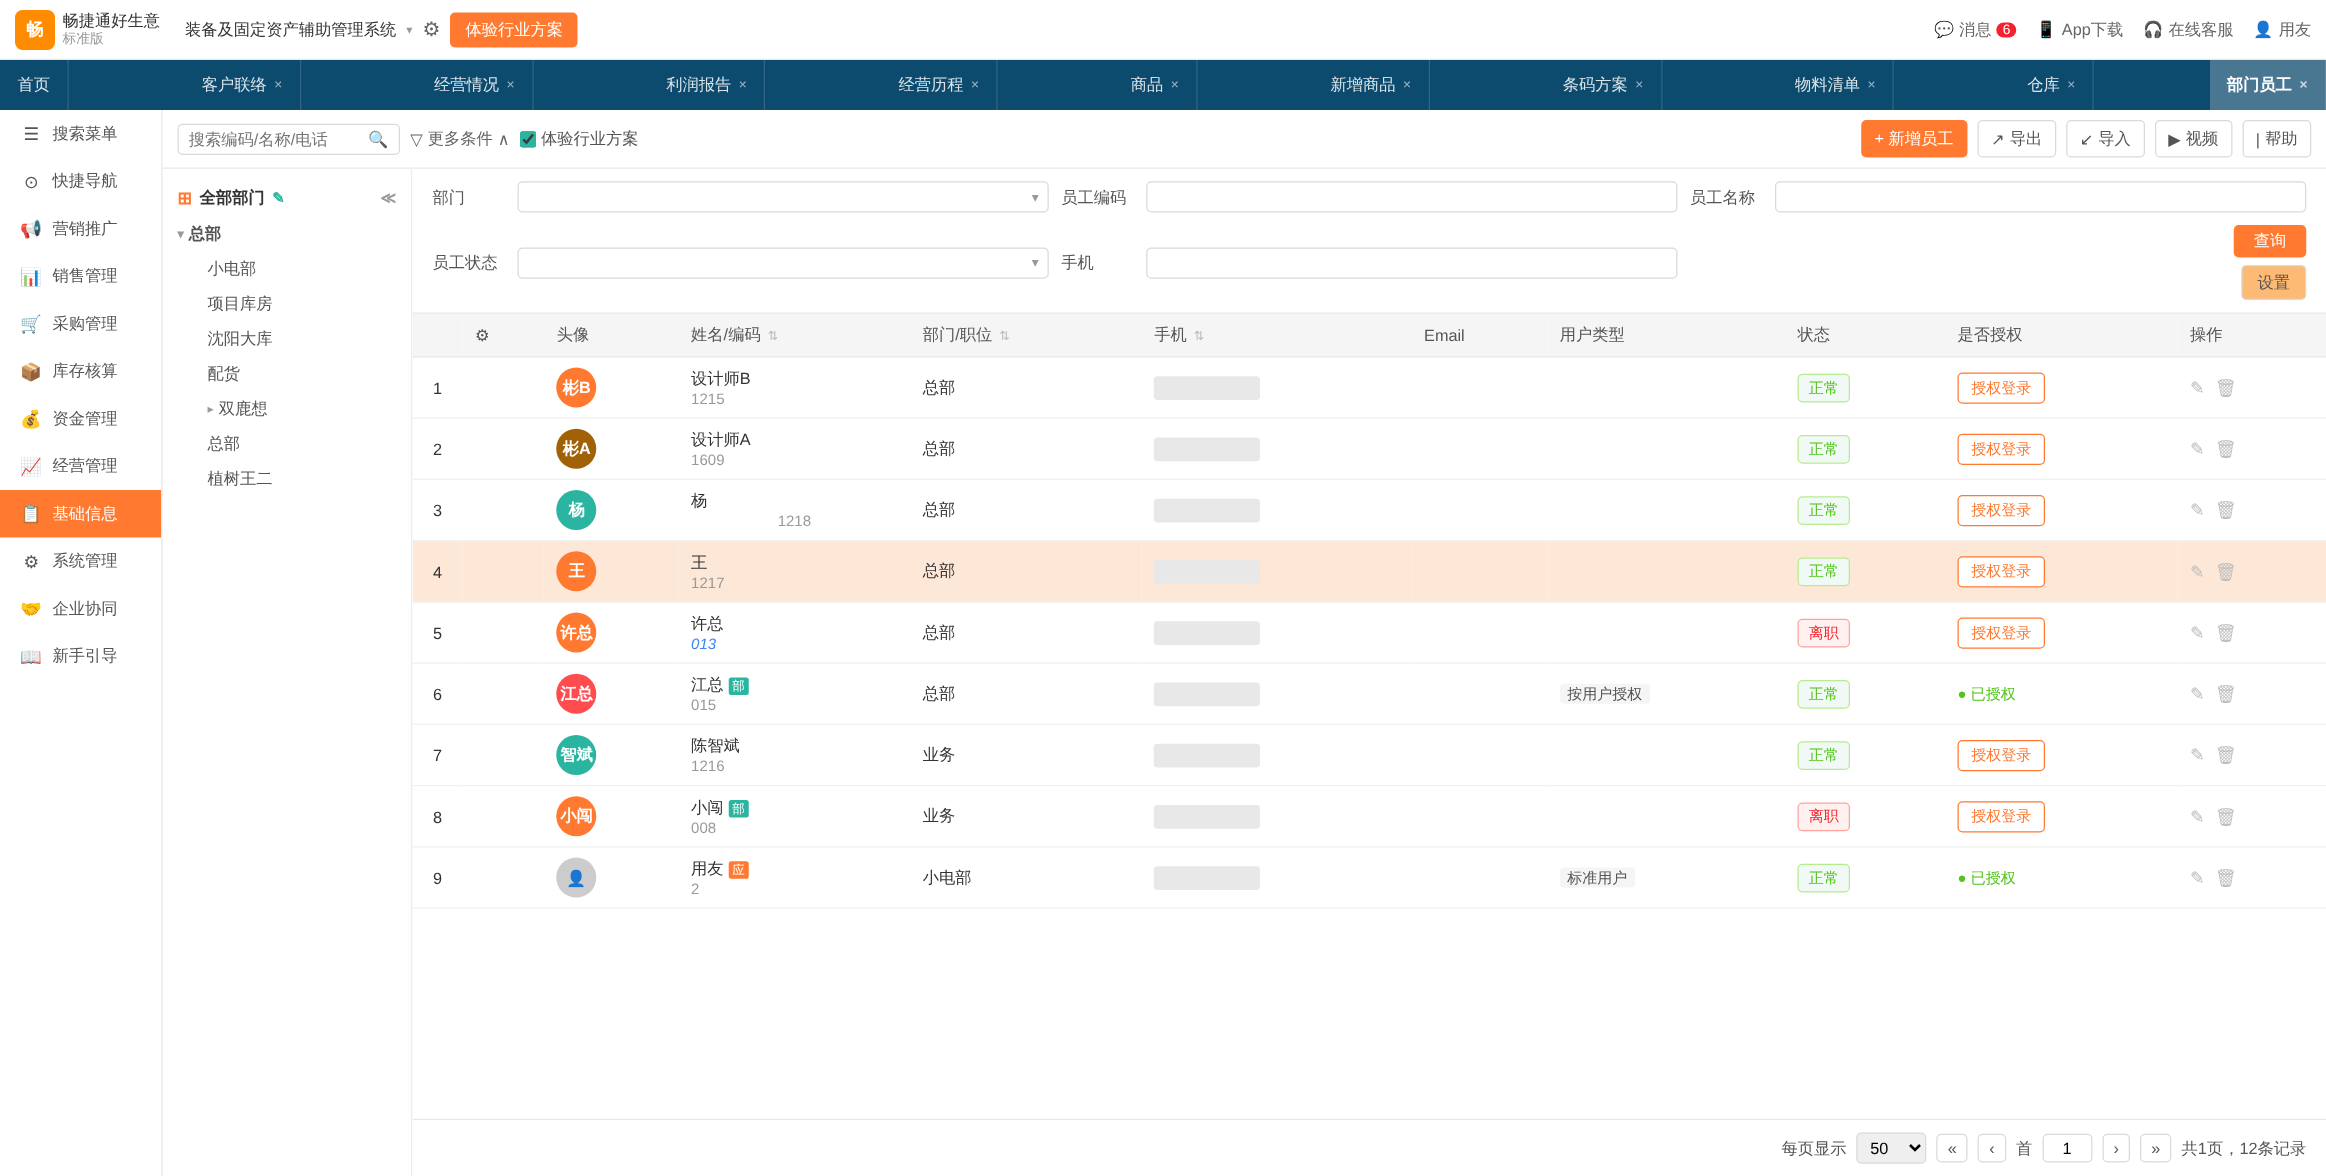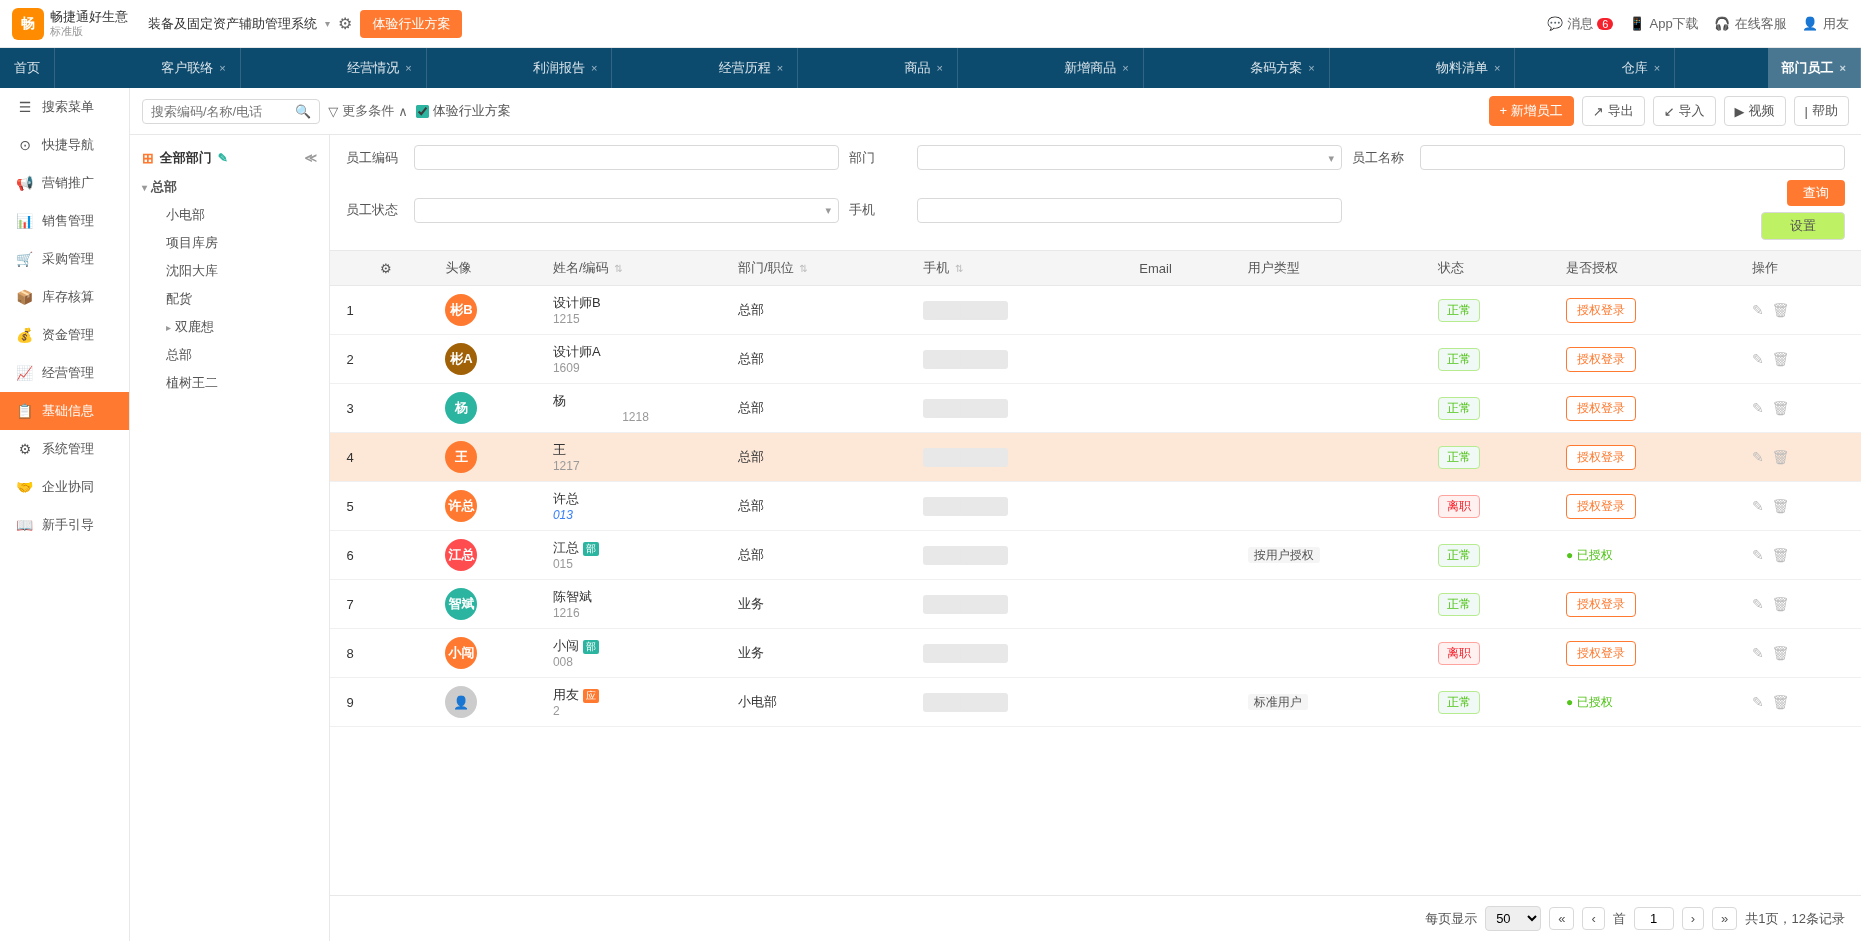--- a/index.html
+++ b/index.html
@@ -114,21 +114,21 @@
     .filter-select {
       border: 1px solid #d9d9d9; border-radius: 4px; padding: 4px 28px 4px 8px;
       font-size: 13px; outline: none; background: #fff; color: #333;
       appearance: none; cursor: pointer; flex: 1;
     }
     .filter-input {
       border: 1px solid #d9d9d9; border-radius: 4px; padding: 4px 8px;
       font-size: 13px; outline: none; flex: 1;
     }
     .btn-query { background: #ff7a30; color: #fff; border: none; border-radius: 4px; padding: 4px 16px; cursor: pointer; font-size: 13px; }
-    .btn-set { background: #bef264; color: #555; border: 1px solid #d9d9d9; border-radius: 4px; padding: 4px 28px; cursor: pointer; font-size: 13px; }
+    .btn-set { background: #fdba74; color: #555; border: 1px solid #d9d9d9; border-radius: 4px; padding: 4px 12px; cursor: pointer; font-size: 13px; }
 
     
     .data-table { width: 100%; border-collapse: collapse; font-size: 13px; }
     .data-table thead tr { background: #f5f5f5; }
     .data-table th {
       padding: 8px 10px; text-align: left; font-weight: normal;
       color: #555; border-bottom: 1px solid #e8e8e8; white-space: nowrap;
     }
     .data-table th .sort-icon { font-size: 10px; color: #bbb; margin-left: 2px; }
     .data-table td {
@@ -388,30 +388,30 @@
             <div class="dept-tree-item dept-tree-child">
               <span>植树王二</span>
             </div>
           </div>
       </div>
 
       <div class="table-area">
 
         <div class="filter-panel">
           <div class="filter-row">
-            <span class="filter-label">员工编码</span>
-            <input class="filter-input" type="text" style="">
-          </div>
-          <div class="filter-row">
             <span class="filter-label">部门</span>
             <div class="select-wrap">
               <select class="filter-select">
                 <option value=""></option>
               </select>
             </div>
+          </div>
+          <div class="filter-row">
+            <span class="filter-label">员工编码</span>
+            <input class="filter-input" type="text" style="">
           </div>
           <div style="display:flex; flex-direction:column; gap:6px; align-items:flex-end;">
             <div class="filter-row" style="width:100%">
               <span class="filter-label">员工名称</span>
               <input class="filter-input" type="text" style="">
             </div>
           </div>
           <div class="filter-row">
             <span class="filter-label">员工状态</span>
             <div class="select-wrap">

